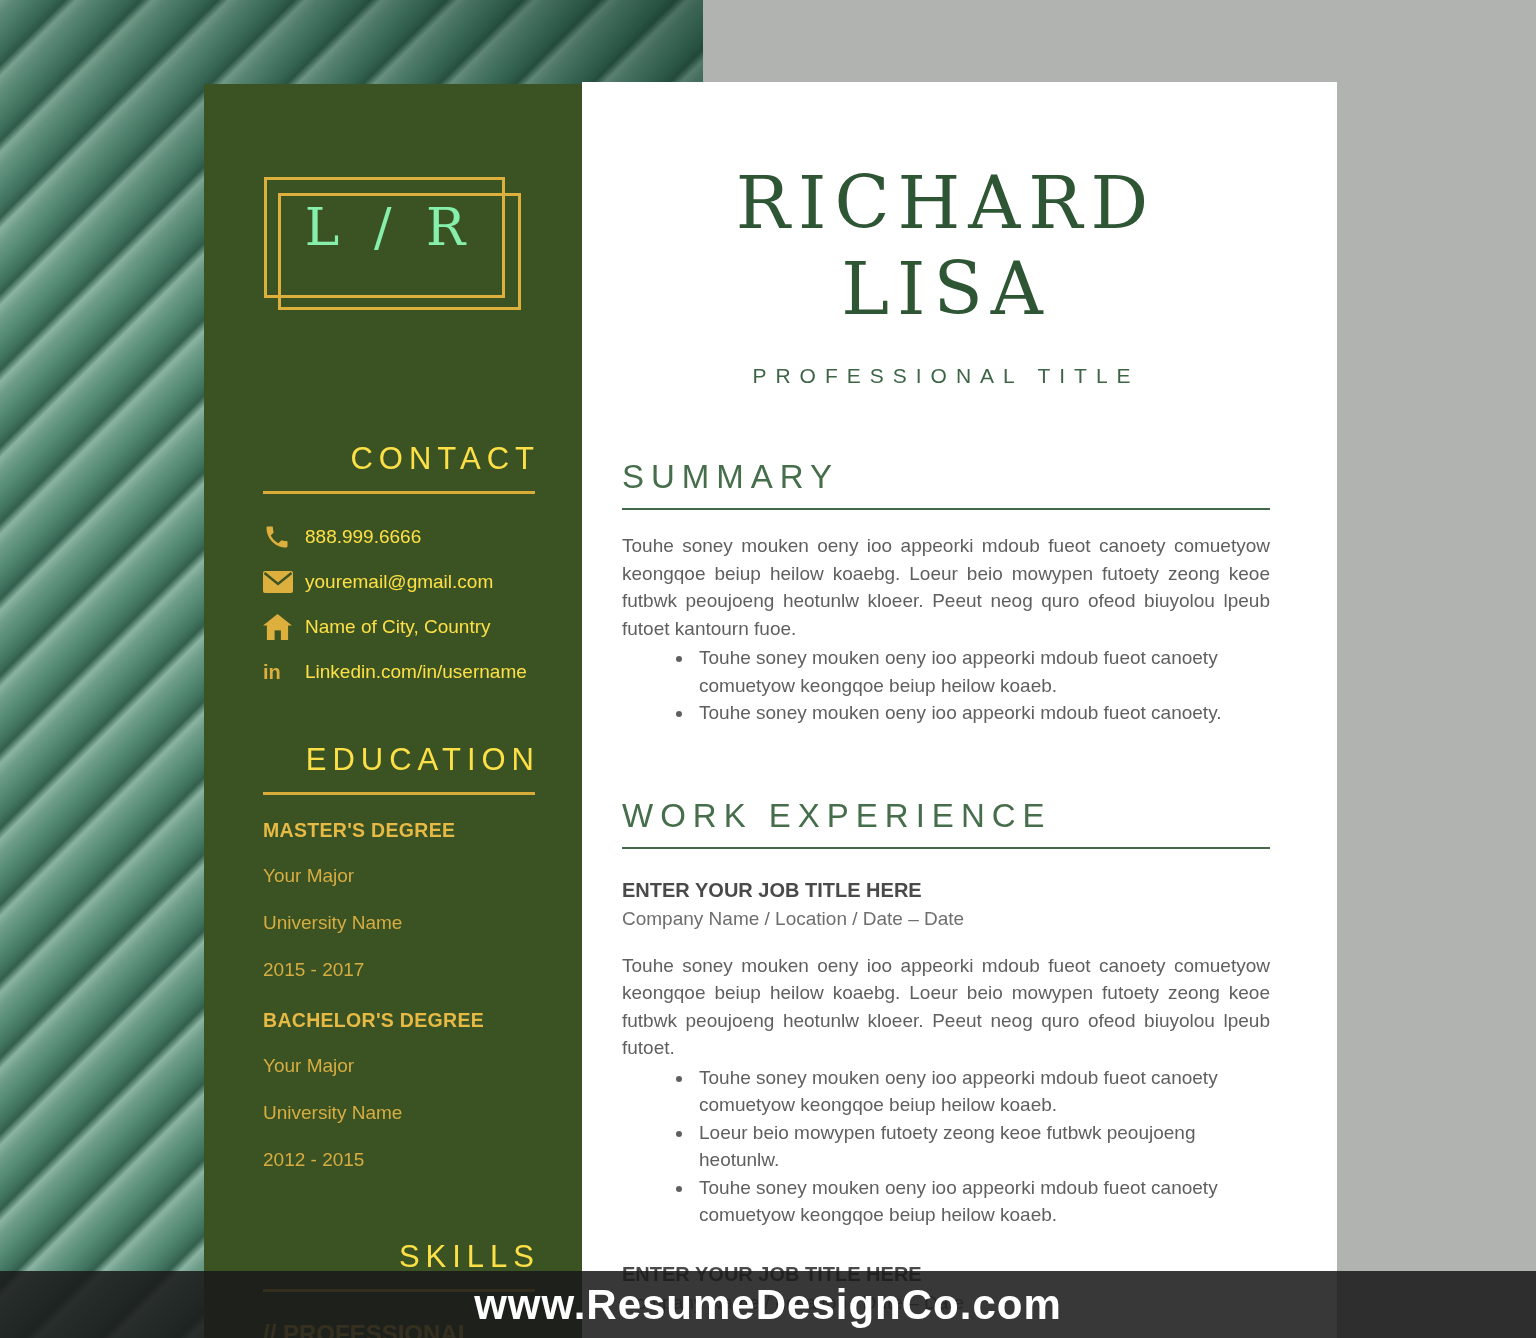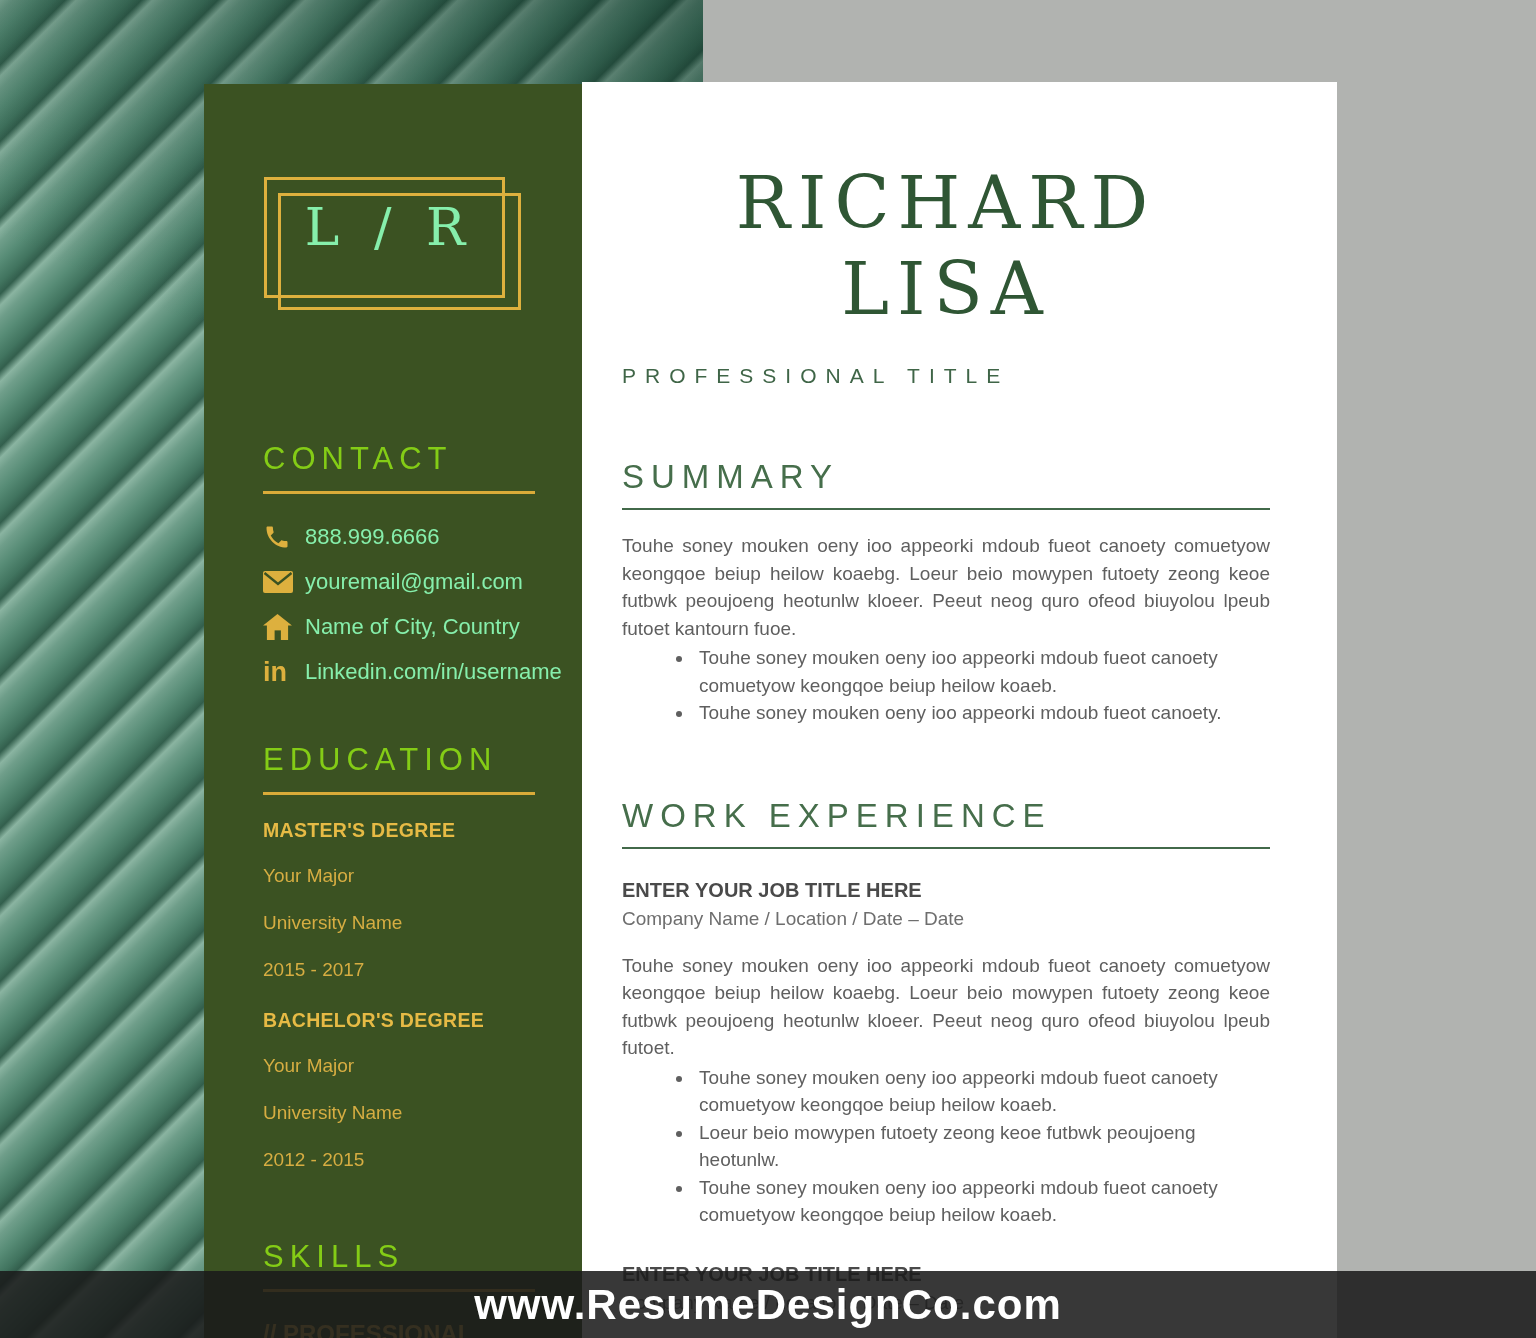--- a/index.html
+++ b/index.html
@@ -24,21 +24,21 @@
     background:#ffffff;
   }
   .main{padding:78px 67px 0 40px;}
 
   .name{
     font-family:"DejaVu Serif",serif;
     font-size:72px;line-height:86px;letter-spacing:8px;
     color:#2f5634;text-align:center;font-weight:400;
   }
   .prof-title{
-    margin-top:32px;
+    margin-top:32px;text-align:center;
     font-size:21px;letter-spacing:9px;color:#3f6547;
   }
 
   .section{margin-top:70px;}
   .sec-head{
     font-size:33px;letter-spacing:7px;color:#466e4b;font-weight:400;
   }
   .sec-rule{height:2px;background:#42694a;margin-top:12px;}
 
   .body-p{
@@ -65,28 +65,28 @@
   .mono-back,.mono-front{position:absolute;border:3px solid #ddb03e;}
   .mono-back{left:60px;top:93px;width:235px;height:115px;}
   .mono-front{left:74px;top:109px;width:237px;height:111px;}
   .mono-text{
     position:absolute;left:60px;top:93px;width:251px;height:100px;
     display:flex;align-items:center;justify-content:center;
     font-family:"DejaVu Serif",serif;font-size:52px;letter-spacing:9px;color:#86efac;
   }
   .side-inner{padding:357px 42px 0 59px;}
 
-  .side-head{font-size:31px;letter-spacing:6px;font-weight:400;color:#84cc16;}
+  .side-head{font-size:31px;letter-spacing:6px;font-weight:400;color:#fde047;text-align:right;}
   .side-rule{height:3px;background:#d9ab39;width:272px;margin-top:14px;}
 
   .contact-list{margin-top:28px;}
   .c-row{display:flex;align-items:center;margin-bottom:16px;height:29px;}
   .c-icon{width:34px;flex:0 0 34px;display:flex;align-items:center;}
-  .c-text{font-size:22px;color:#86efac;padding-left:8px;}
-  .li-glyph{font-weight:bold;font-size:27px;color:#ddb03e;line-height:20px;}
+  .c-text{font-size:19px;color:#fde047;padding-left:8px;}
+  .li-glyph{font-weight:bold;font-size:20px;color:#ddb03e;line-height:20px;}
 
   .edu-section{margin-top:56px;}
   .edu-entry{margin-top:26px;}
   .edu-entry.first{margin-top:24px;}
   .edu-degree{font-size:19.5px;font-weight:bold;color:#e6ba45;letter-spacing:.3px;}
   .edu-line{font-size:19px;line-height:27px;color:#d6ad42;margin-top:20px;}
 
   .skills-section{margin-top:66px;}
   .skill-cat{margin-top:28px;font-size:24px;font-weight:bold;color:#e6ba45;}
   .skill-item{margin-top:27px;font-size:19px;color:#d6ad42;}

